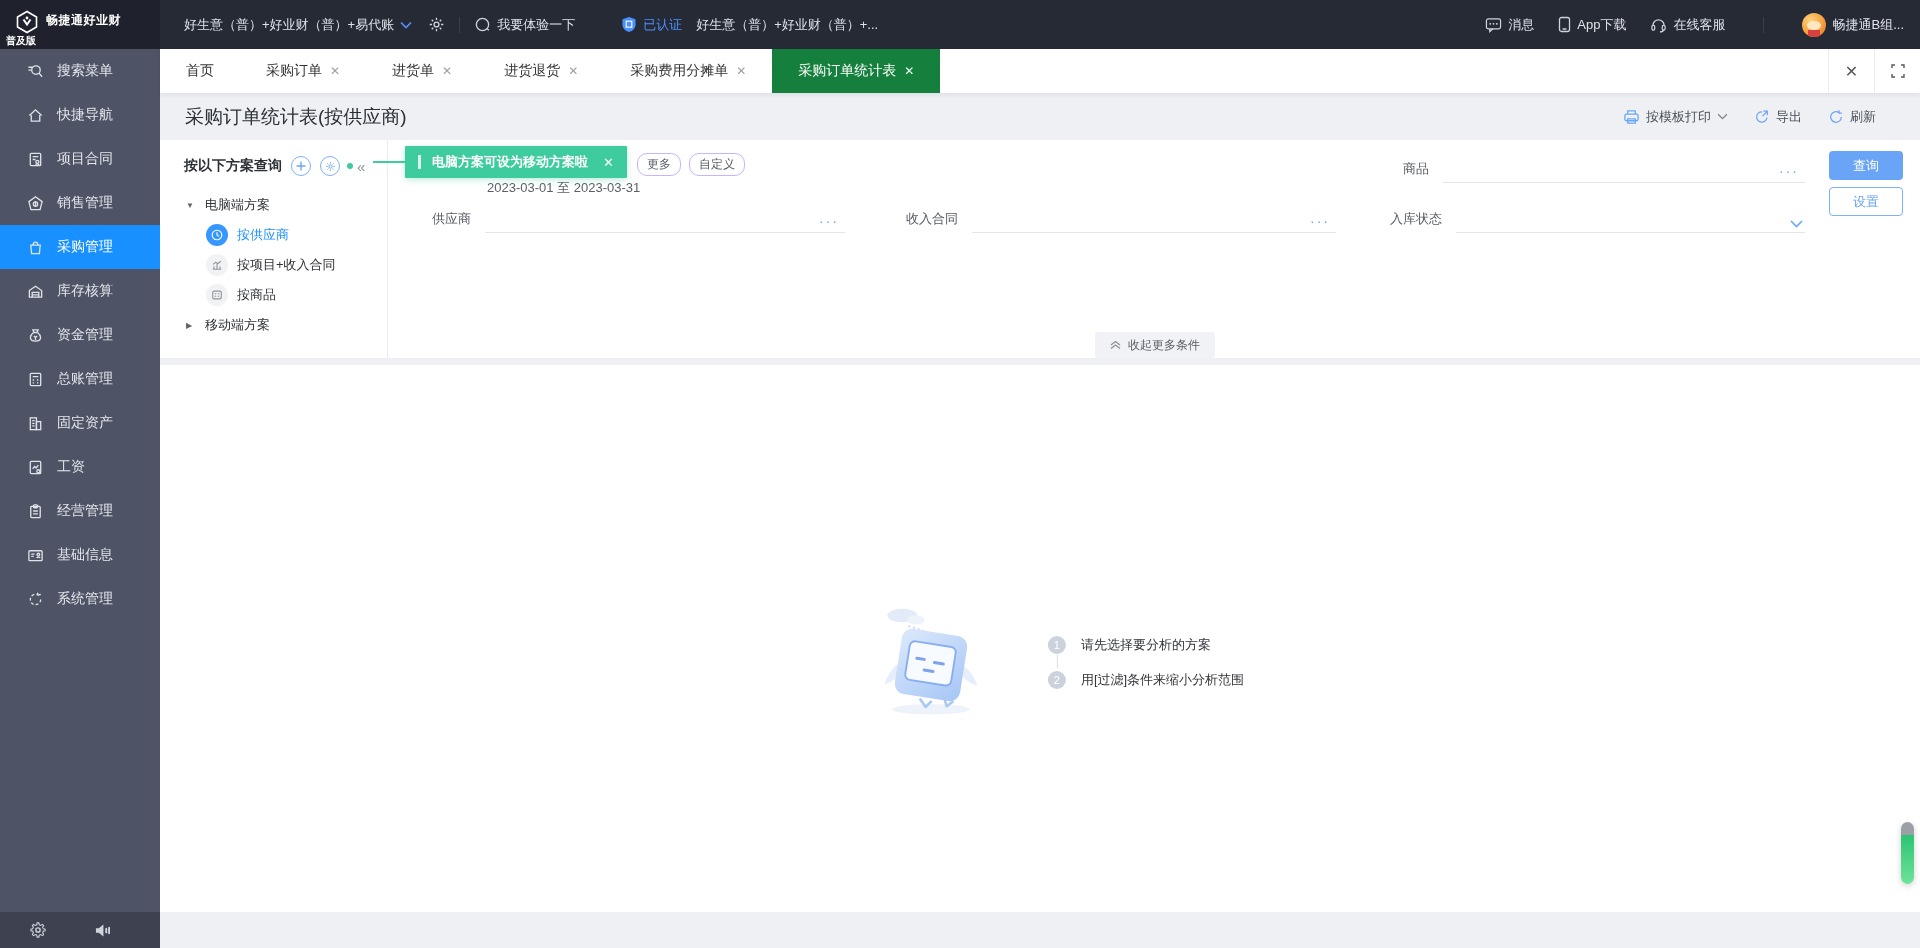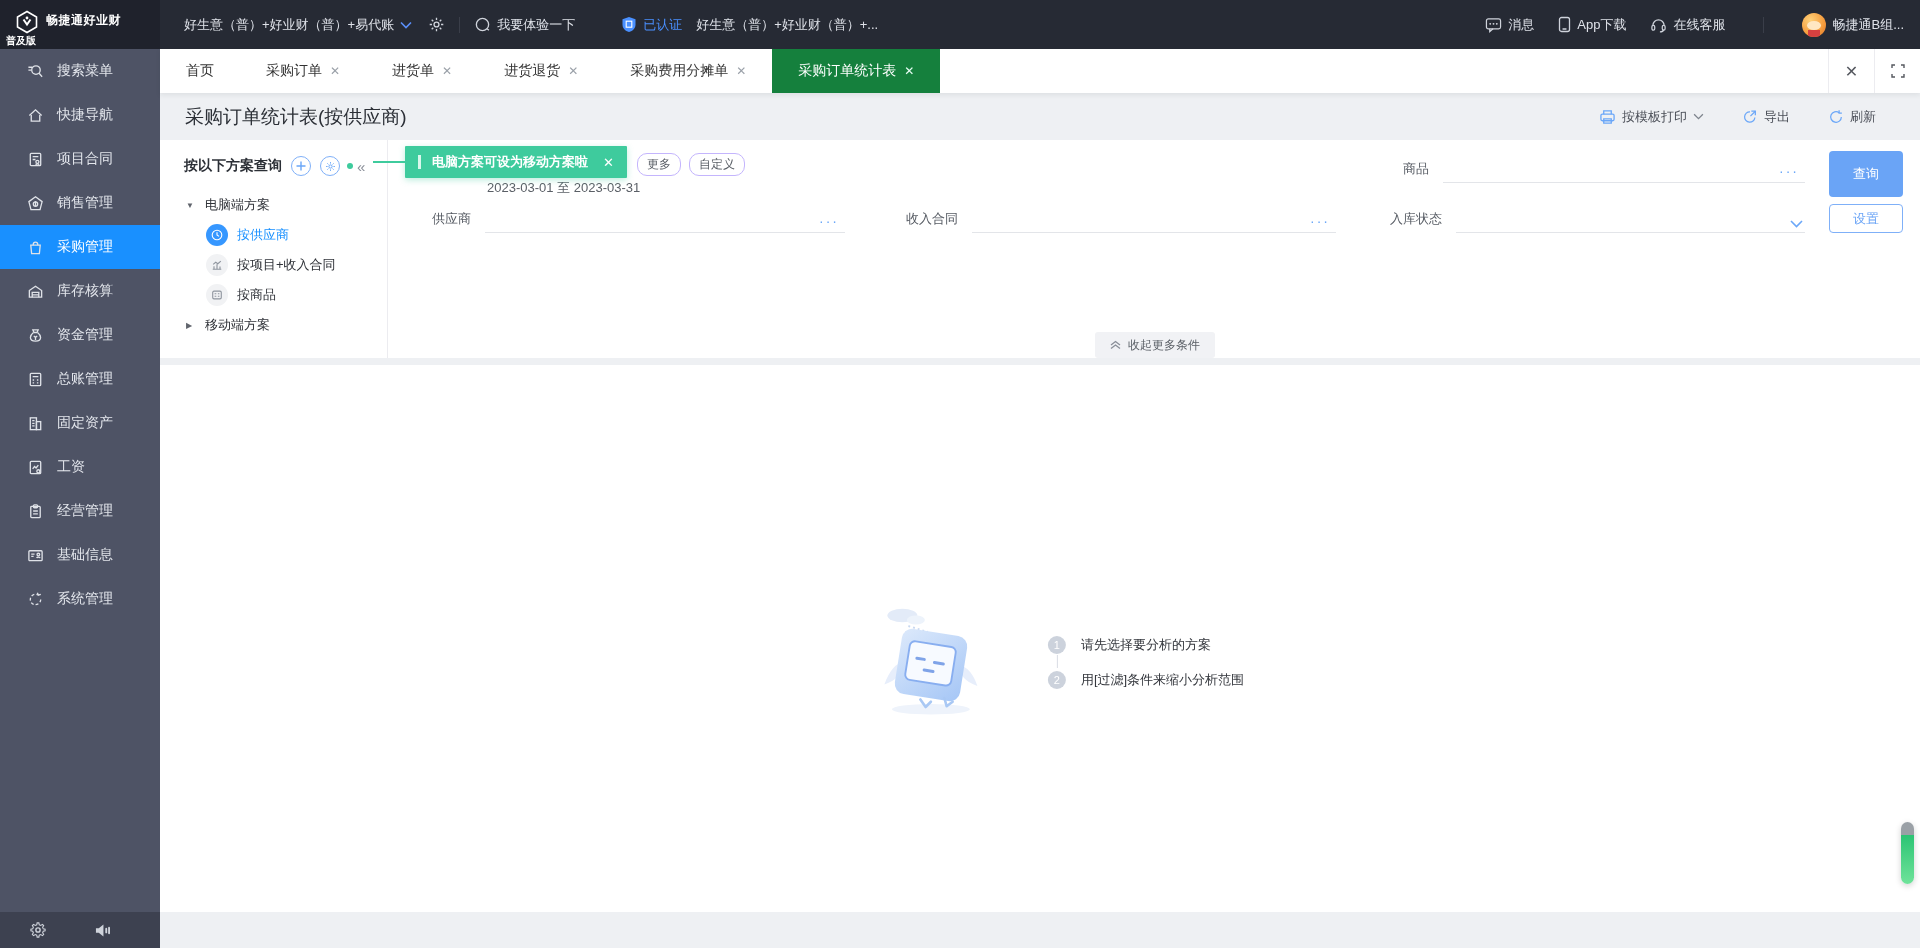--- a/index.html
+++ b/index.html
@@ -44,21 +44,21 @@
   .side-footer { position:absolute; left:0; bottom:0; width:160px; height:36px; background:#3d4150;
     display:flex; align-items:center; }
   .sf-btn { margin-left:30px; color:#cfd3db; cursor:pointer; }
   .sf-btn + .sf-btn { margin-left:48px; }
 
   
   .main { position:absolute; left:160px; top:93px; width:1760px; height:855px; background:#eef0f3; }
 
   .title-row { position:absolute; left:0; top:0; width:1760px; height:47px; display:flex; align-items:center; }
   .page-title { margin-left:25px; font-size:19px; font-weight:500; color:#2b2f36; }
-  .title-tools { margin-left:auto; display:flex; align-items:center; gap:38px; padding-right:44px;
+  .title-tools { margin-left:auto; display:flex; align-items:center; gap:26px; padding-right:44px;
     font-size:13px; color:#4a4e57; }
   .ttool { display:flex; align-items:center; gap:6px; cursor:pointer; }
 
   
   .filter-card { position:absolute; left:0; top:47px; width:1760px; height:218px; background:#fff; }
 
   .scheme-panel { position:absolute; left:0; top:0; width:228px; height:218px; border-right:1px solid #ececf0; }
   .scheme-header { position:absolute; left:24px; top:16px; display:flex; align-items:center; }
   .scheme-title { font-size:14px; font-weight:bold; color:#2b2f36; white-space:nowrap; }
   .hicon { width:20px; height:20px; border-radius:50%; border:1px solid #7fb0f8; color:#6ba7f8;
@@ -89,21 +89,21 @@
   .f .line { flex:1; height:27px; border-bottom:1px solid #e3e5e9; position:relative; }
   .ellipsis { position:absolute; right:6px; bottom:4px; color:#6ba7f8; font-size:14px; letter-spacing:2px;
     line-height:1; cursor:pointer; }
   .sel-chevron { position:absolute; right:2px; bottom:4px; color:#6ba7f8; cursor:pointer; }
 
   .pills { position:absolute; left:477px; top:13px; display:flex; gap:8px; }
   .pill { border:1px solid #c4b5fd; border-radius:10px; padding:2px 9px; font-size:12px; color:#5a5f66; cursor:pointer; }
   .date-text { position:absolute; left:327px; top:39px; font-size:13px; color:#5a5f66; z-index:2; }
 
   .filter-buttons { position:absolute; right:17px; top:11px; width:74px; display:flex; flex-direction:column; gap:7px; }
-  .btn-query { height:46px; background:#6aa4f6; color:#fff; font-size:13px; border:none; border-radius:4px; cursor:pointer; }
+  .btn-query { height:29px; background:#6aa4f6; color:#fff; font-size:13px; border:none; border-radius:4px; cursor:pointer; }
   .btn-settings { height:29px; background:#fff; color:#6aa4f6; font-size:13px; border:1px solid #7fb0f8; border-radius:4px; cursor:pointer; }
 
   .collapse-pill { position:absolute; left:935px; top:192px; height:26px; background:#f1f2f5; border-radius:3px;
     display:flex; align-items:center; gap:7px; padding:0 15px; font-size:12px; color:#5a5f66; cursor:pointer; z-index:4; }
 
   
   .content-panel { position:absolute; left:0; top:272px; width:1760px; height:547px; background:#fff; }
   .empty-wrap { position:absolute; left:50%; top:222px; transform:translateX(-50%); margin-left:10px;
     display:flex; align-items:center; gap:42px; }
   .hints { position:relative; }

